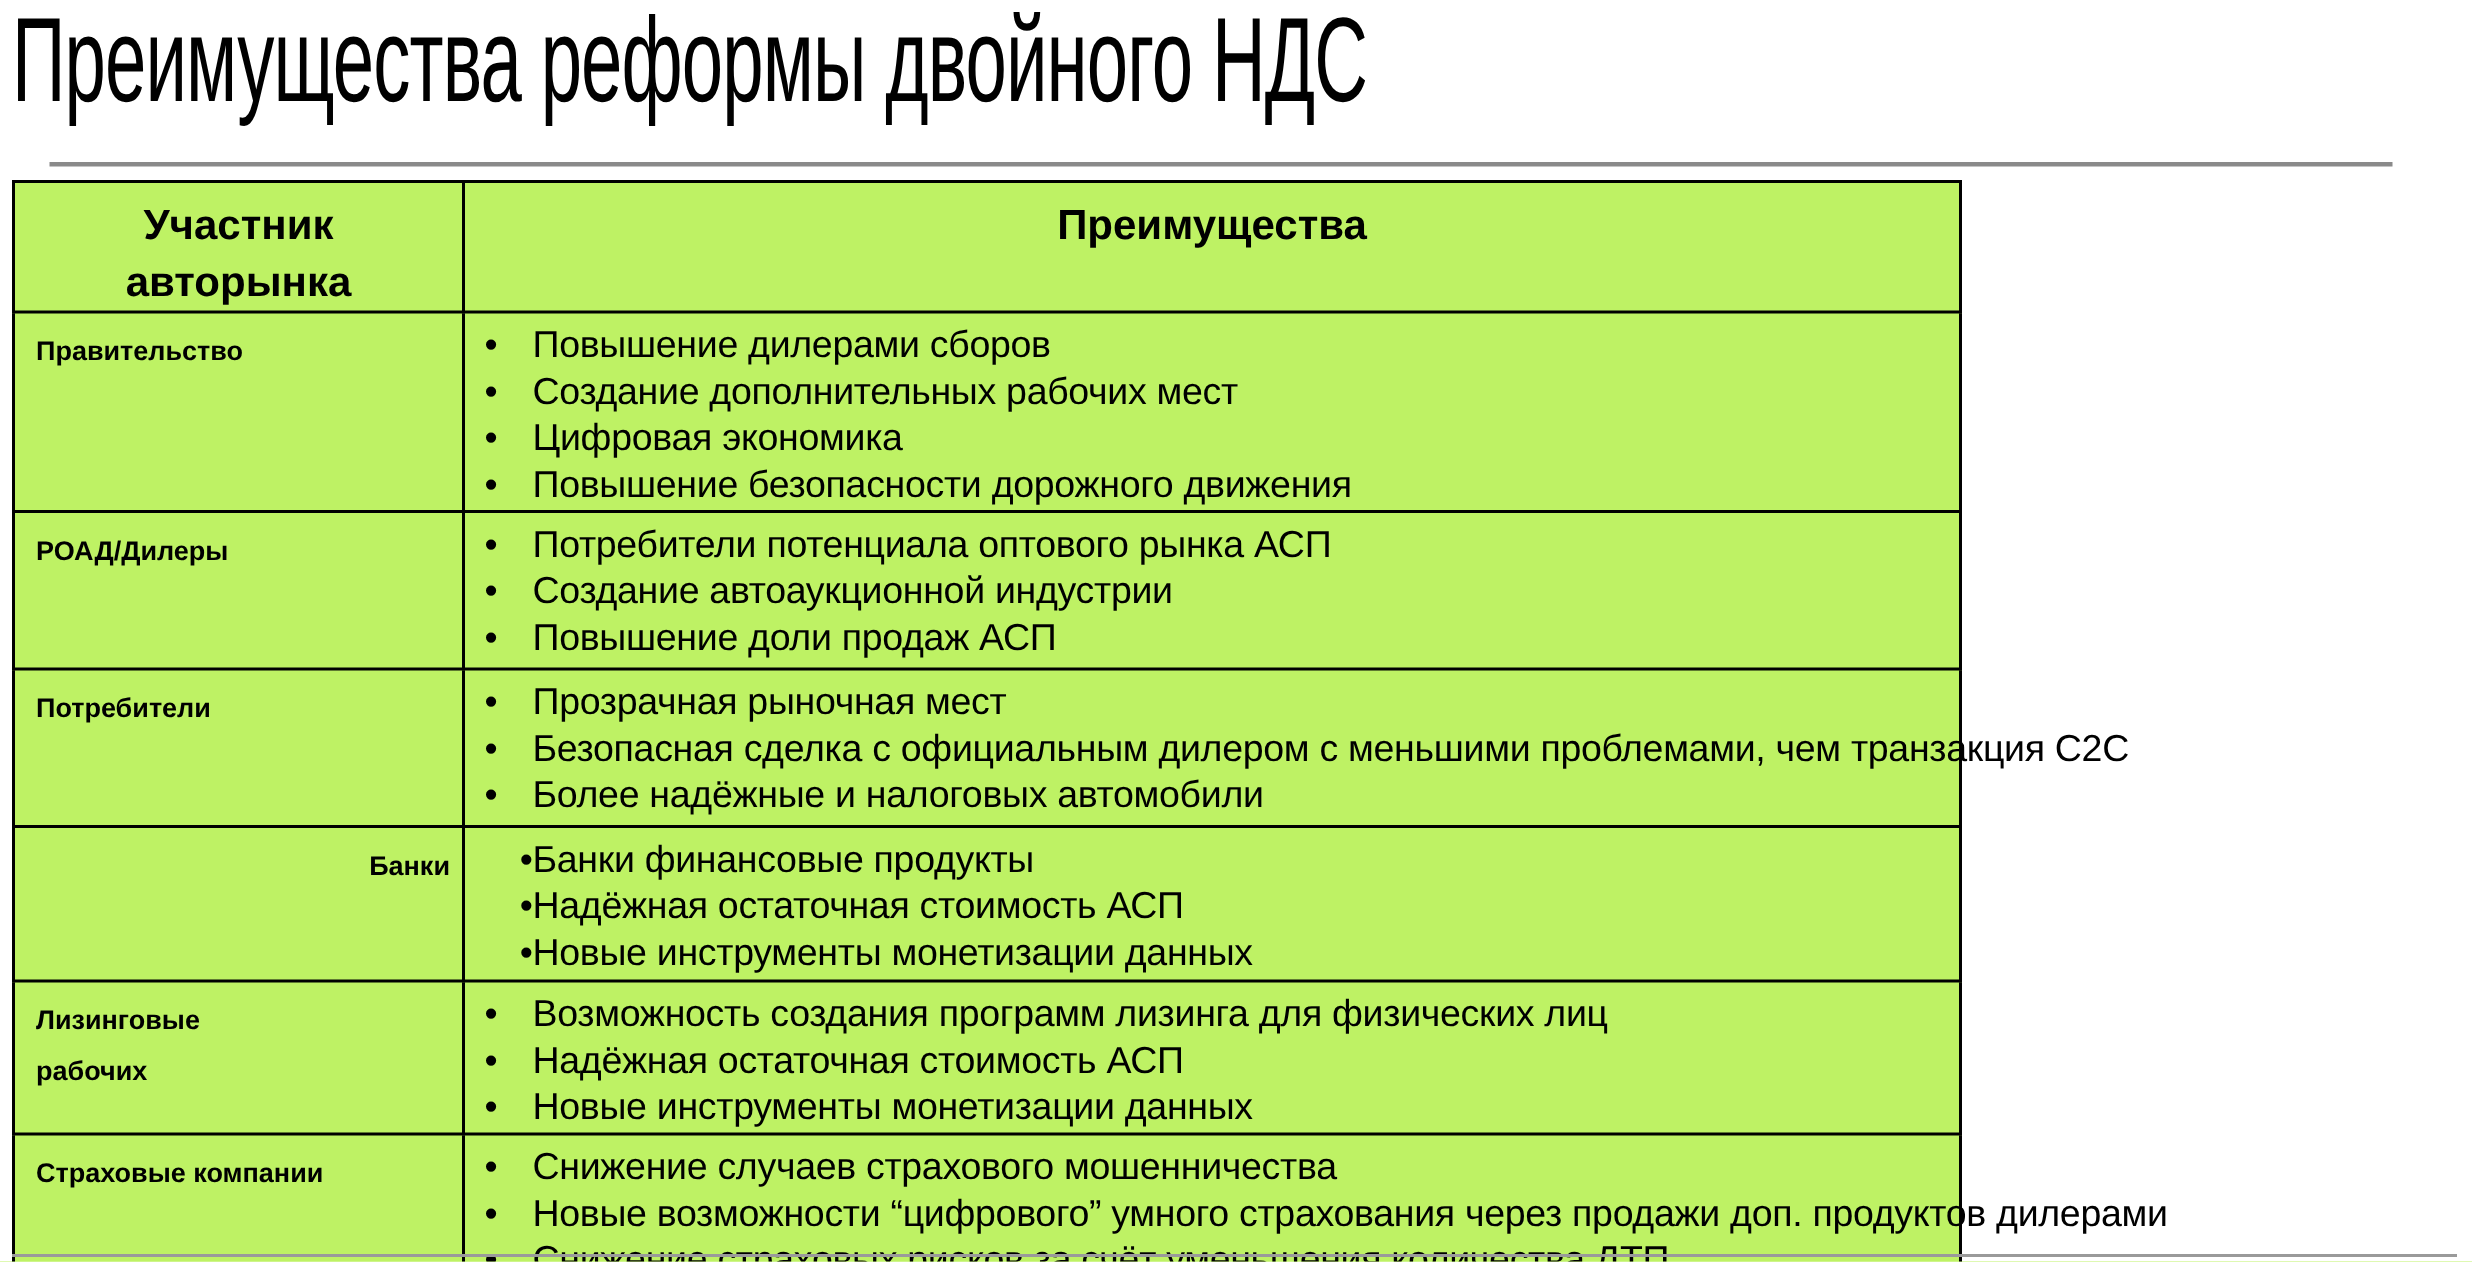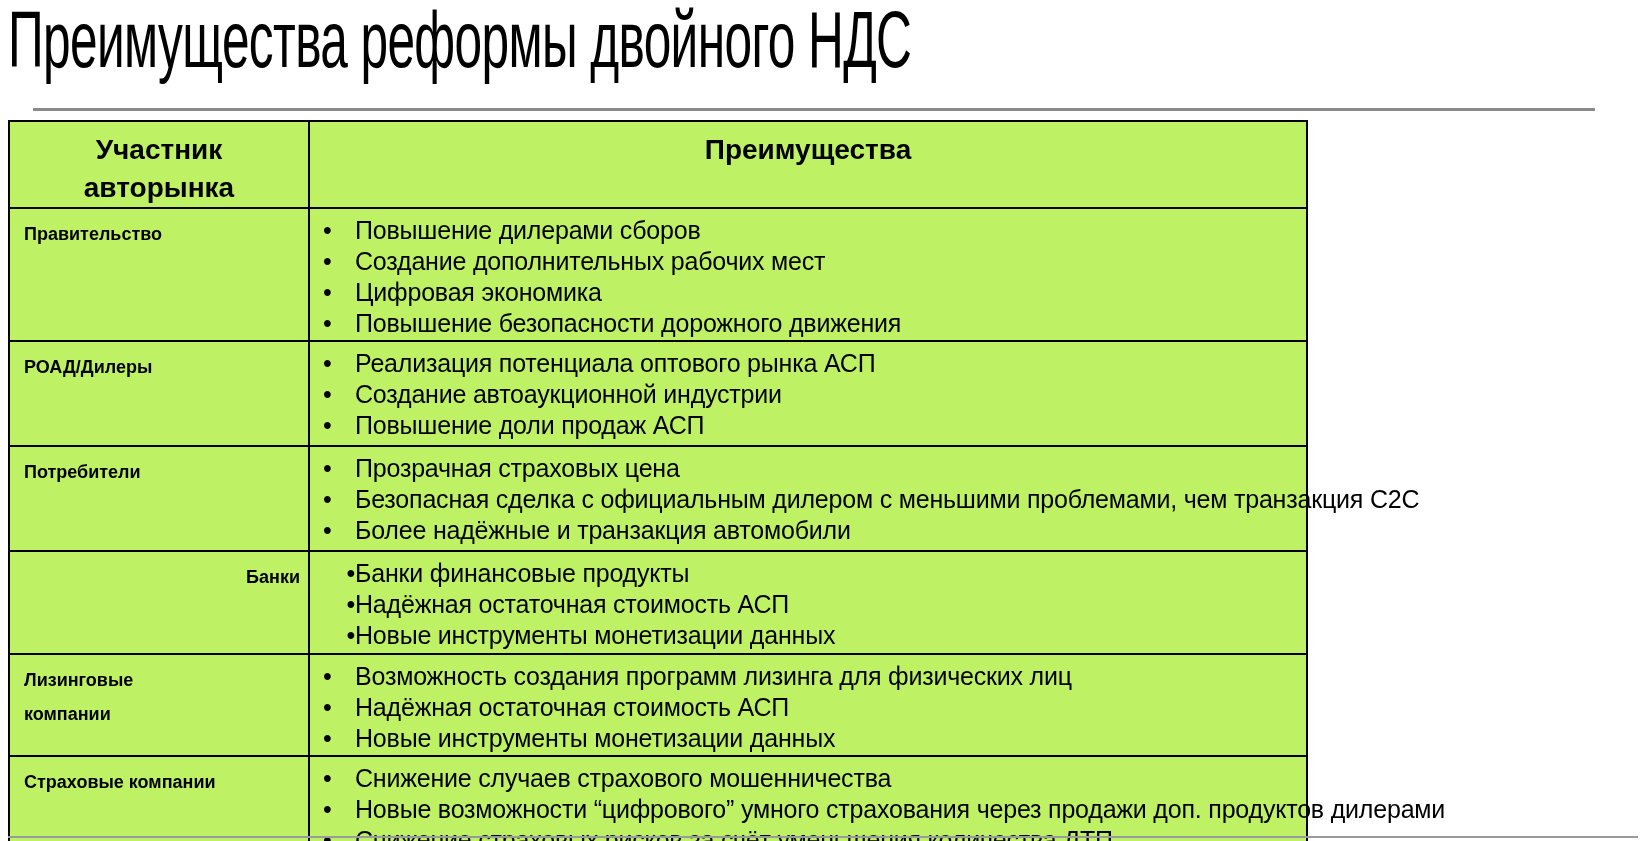--- a/index.html
+++ b/index.html
@@ -149,50 +149,50 @@
           </td>
         </tr>
         <tr>
           <td class="participant">
             <div>РОАД/Дилеры</div>
           </td>
           <td class="advantages">
             <ul>
               <li>
                 <span class="bullet">•</span>
-                <span class="li-text">Реализация потенциала оптового рынка АСП</span>
+                <span class="li-text">Потребители потенциала оптового рынка АСП</span>
               </li>
               <li>
                 <span class="bullet">•</span>
                 <span class="li-text">Создание автоаукционной индустрии</span>
               </li>
               <li>
                 <span class="bullet">•</span>
                 <span class="li-text">Повышение доли продаж АСП</span>
               </li>
             </ul>
           </td>
         </tr>
         <tr>
           <td class="participant">
             <div>Потребители</div>
           </td>
           <td class="advantages">
             <ul>
               <li>
                 <span class="bullet">•</span>
-                <span class="li-text">Прозрачная страховых цена</span>
+                <span class="li-text">Прозрачная рыночная мест</span>
               </li>
               <li>
                 <span class="bullet">•</span>
                 <span class="li-text">Безопасная сделка с официальным дилером с меньшими проблемами, чем транзакция C2C</span>
               </li>
               <li>
                 <span class="bullet">•</span>
-                <span class="li-text">Более надёжные  и транзакция автомобили</span>
+                <span class="li-text">Более надёжные  и налоговых автомобили</span>
               </li>
             </ul>
           </td>
         </tr>
         <tr>
           <td class="participant">
             <div>Банки</div>
           </td>
           <td class="advantages">
             <ul>
@@ -207,21 +207,21 @@
               <li>
                 <span class="bullet">•</span>
                 <span class="li-text">Новые инструменты монетизации данных</span>
               </li>
             </ul>
           </td>
         </tr>
         <tr>
           <td class="participant">
             <div>Лизинговые</div>
-            <div>компании</div>
+            <div>рабочих</div>
           </td>
           <td class="advantages">
             <ul>
               <li>
                 <span class="bullet">•</span>
                 <span class="li-text">Возможность создания программ лизинга для физических лиц</span>
               </li>
               <li>
                 <span class="bullet">•</span>
                 <span class="li-text">Надёжная остаточная стоимость АСП</span>

